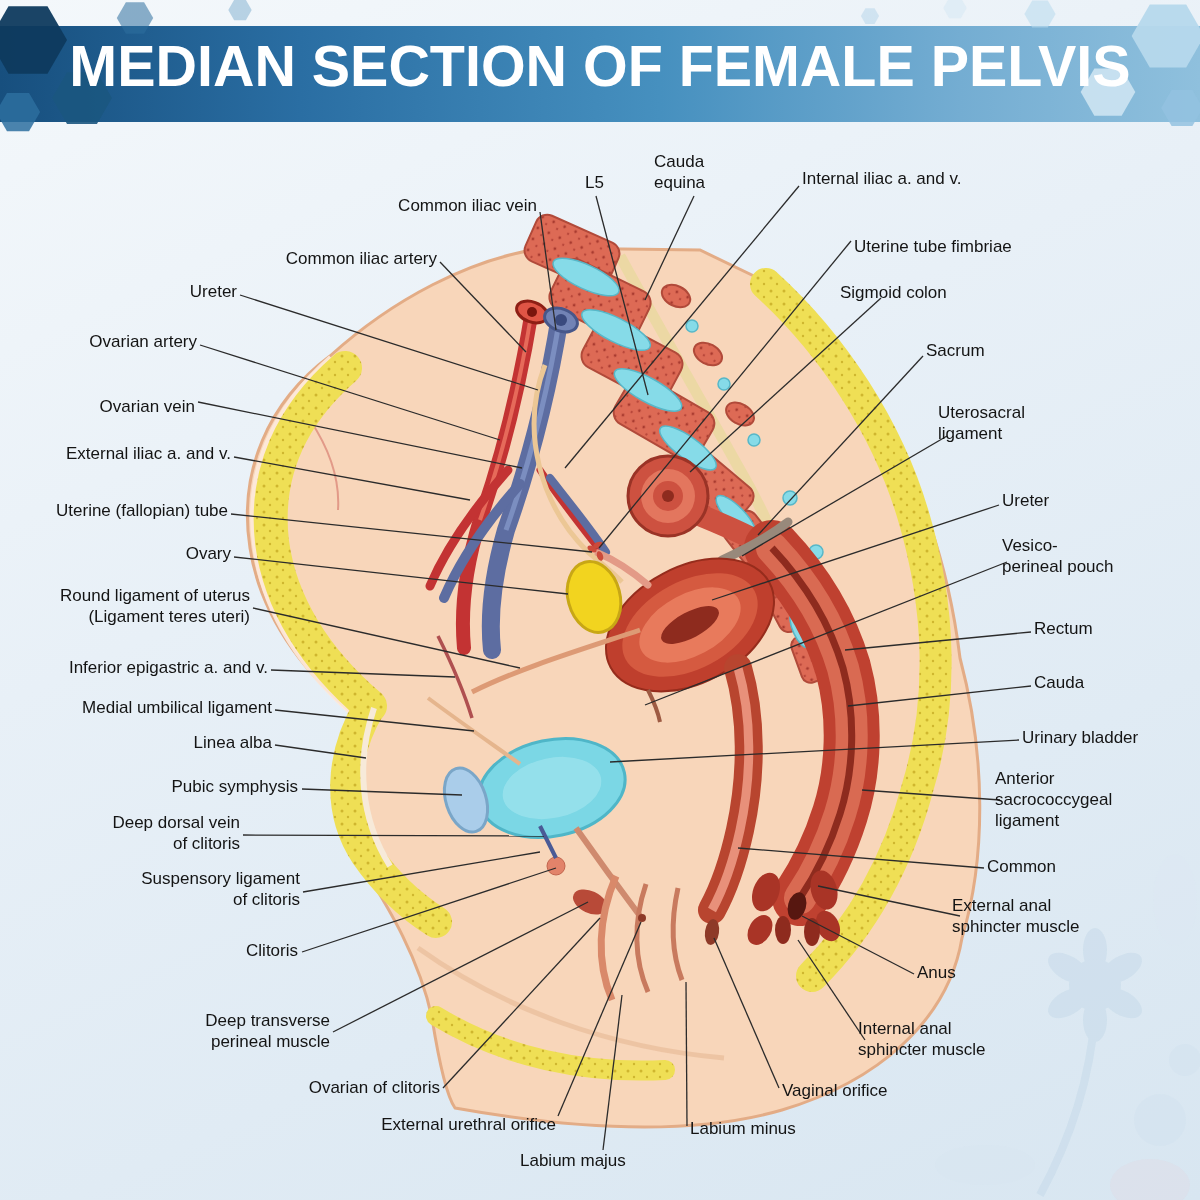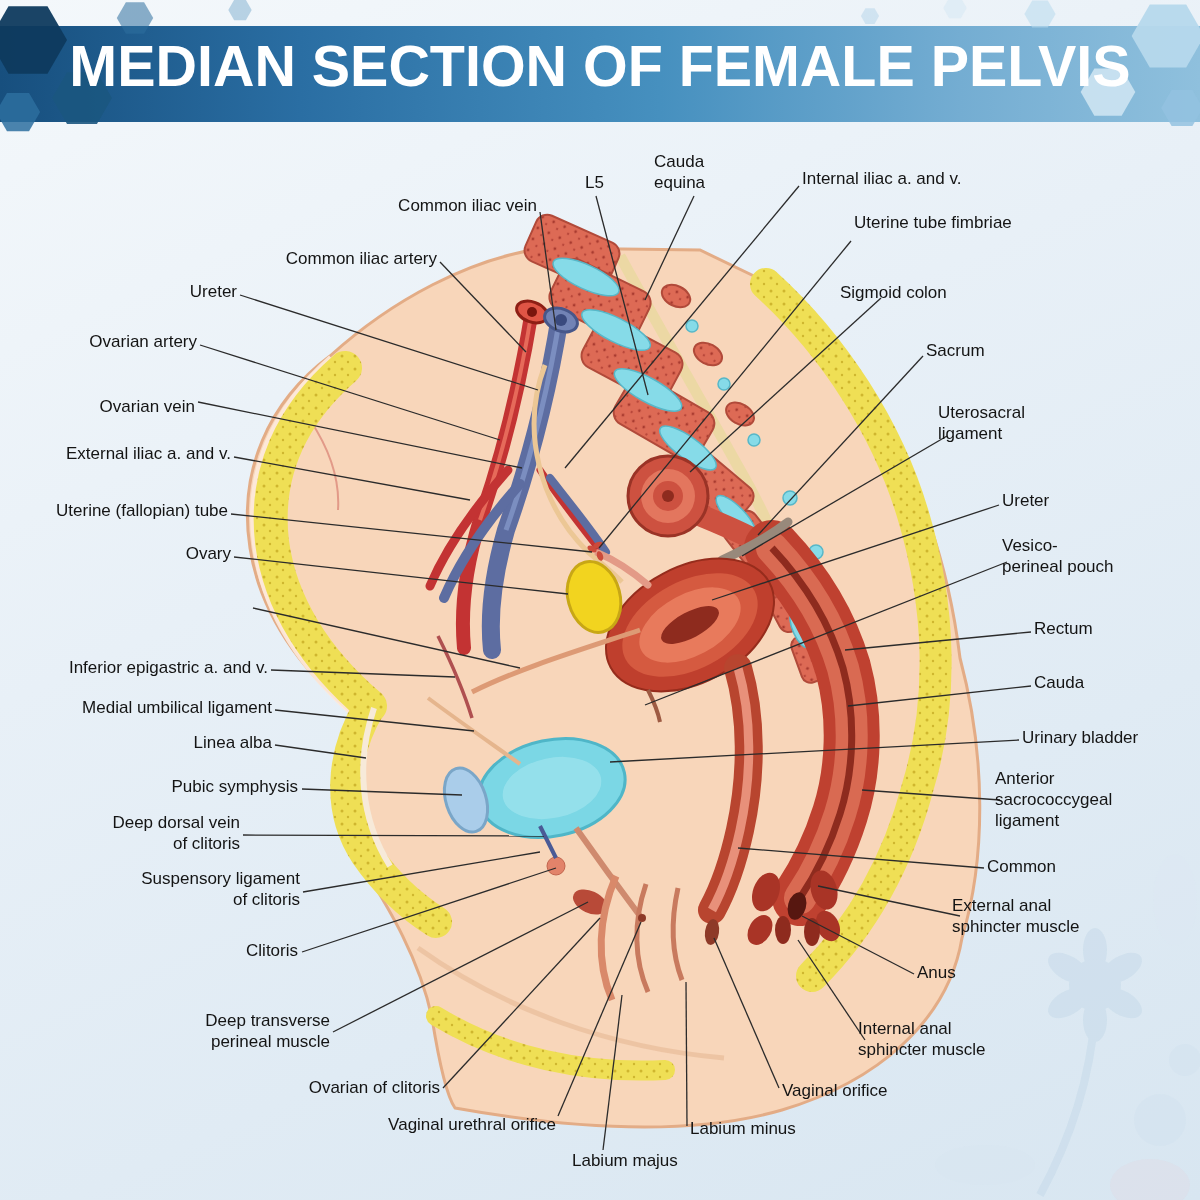--- a/index.html
+++ b/index.html
@@ -237,39 +237,41 @@
   </svg>
 
   <div class="label r" style="right:663px;top:195px">Common iliac vein</div>
   <div class="label r" style="right:763px;top:248px">Common iliac artery</div>
   <div class="label r" style="right:963px;top:281px">Ureter</div>
   <div class="label r" style="right:1003px;top:331px">Ovarian artery</div>
   <div class="label r" style="right:1005px;top:396px">Ovarian vein</div>
   <div class="label r" style="right:969px;top:443px">External iliac a. and v.</div>
   <div class="label r" style="right:972px;top:500px">Uterine (fallopian) tube</div>
   <div class="label r" style="right:969px;top:543px">Ovary</div>
+  <div class="label r" style="right:950px;top:585px">Round ligament of uterus
+(Ligament teres uteri)</div>
   <div class="label r" style="right:932px;top:657px">Inferior epigastric a. and v.</div>
   <div class="label r" style="right:928px;top:697px">Medial umbilical ligament</div>
   <div class="label r" style="right:928px;top:732px">Linea alba</div>
   <div class="label r" style="right:902px;top:776px">Pubic symphysis</div>
   <div class="label r" style="right:960px;top:812px">Deep dorsal vein
 of clitoris</div>
   <div class="label r" style="right:900px;top:868px">Suspensory ligament
 of clitoris</div>
   <div class="label r" style="right:902px;top:940px">Clitoris</div>
   <div class="label r" style="right:870px;top:1010px">Deep transverse
 perineal muscle</div>
   <div class="label r" style="right:760px;top:1077px">Ovarian of clitoris</div>
-  <div class="label r" style="right:644px;top:1114px">Vaginal urethral orifice</div>
-  <div class="label" style="left:572px;top:1150px">Labium majus</div>
+  <div class="label r" style="right:644px;top:1114px">External urethral orifice</div>
+  <div class="label" style="left:520px;top:1150px">Labium majus</div>
   <div class="label" style="left:585px;top:172px">L5</div>
   <div class="label c" style="left:654px;top:151px;width:80px">Cauda
 equina</div>
   <div class="label" style="left:802px;top:168px">Internal iliac a. and v.</div>
-  <div class="label" style="left:854px;top:212px">Uterine tube fimbriae</div>
+  <div class="label" style="left:854px;top:236px">Uterine tube fimbriae</div>
   <div class="label" style="left:840px;top:282px">Sigmoid colon</div>
   <div class="label" style="left:926px;top:340px">Sacrum</div>
   <div class="label c" style="left:938px;top:402px;width:125px">Uterosacral
 ligament</div>
   <div class="label" style="left:1002px;top:490px">Ureter</div>
   <div class="label c" style="left:1002px;top:535px;width:130px">Vesico-
 perineal pouch</div>
   <div class="label" style="left:1034px;top:618px">Rectum</div>
   <div class="label" style="left:1034px;top:672px">Cauda</div>
   <div class="label" style="left:1022px;top:727px">Urinary bladder</div>

